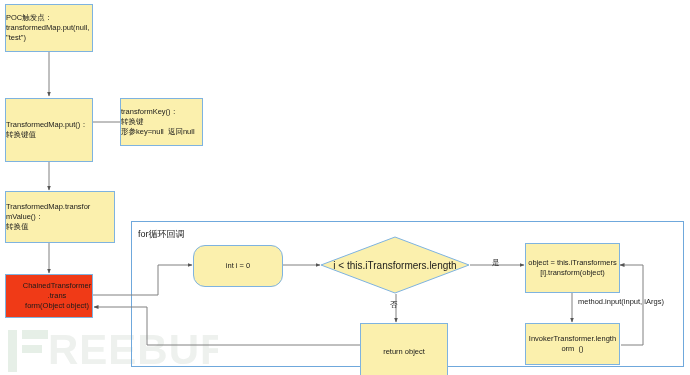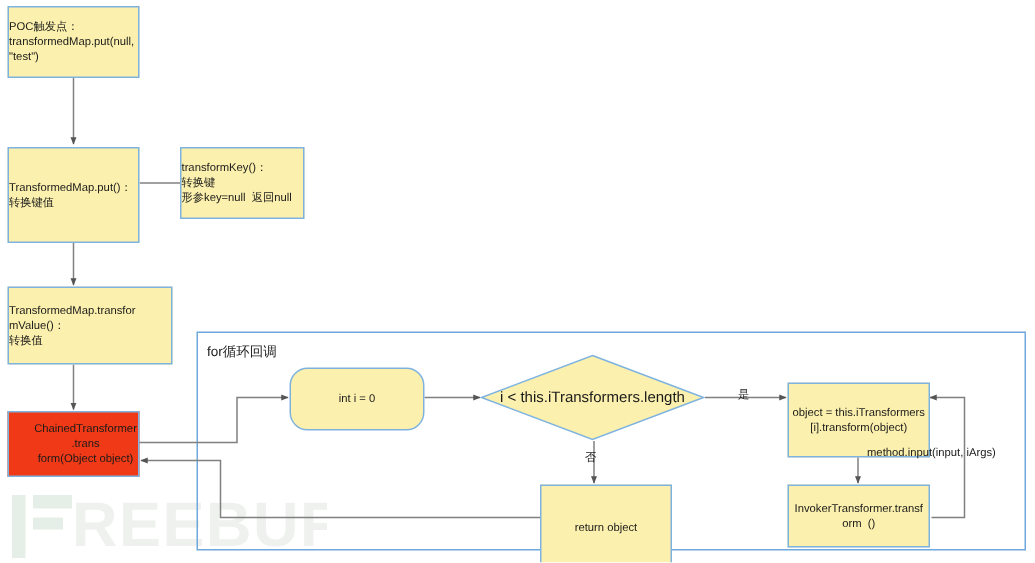--- a/index.html
+++ b/index.html
@@ -167,25 +167,25 @@
 
   <div class="node yellow" style="left:193px; top:245px; width:90px; height:42px; font-size:7.5px;border-radius:12px;">int i = 0</div>
 
   <div class="diamond-wrap" style="left:320px; top:236px; width:150px; height:58px;">
     <svg width="150" height="58" viewBox="0 0 150 58">
       <polygon points="75,1 149,29 75,57 1,29" fill="#fbf0ad" stroke="#7eb3e0" stroke-width="1"></polygon>
     </svg>
     <div class="diamond-text" style="font-size:10px;">i &lt; this.iTransformers.length</div>
   </div>
 
-  <div class="node yellow" style="left:525px; top:243px; width:95px; height:50px; font-size:7.5px;margin-top:12px;">object = this.iTransformers
+  <div class="node yellow" style="left:525px; top:243px; width:95px; height:50px; font-size:7.5px;">object = this.iTransformers
 [i].transform(object)</div>
 
   <div class="node yellow" style="left:360px; top:323px; width:88px; height:58px; font-size:7.5px;">return object</div>
 
-  <div class="node yellow" style="left:525px; top:323px; width:95px; height:42px; font-size:7.5px;">InvokerTransformer.transf
+  <div class="node yellow" style="left:525px; top:323px; width:95px; height:42px; font-size:7.5px;">InvokerTransformer.length
 orm  ()</div>
 
   <div class="edge-label" style="left:492px; top:258px; font-size:7.5px;">是</div>
   <div class="edge-label" style="left:390px; top:300px; font-size:7.5px;">否</div>
   <div class="edge-label" style="left:578px; top:297px; font-size:7.5px;">method.input(input, iArgs)</div>
 
 </div>
 
 </body></html>

